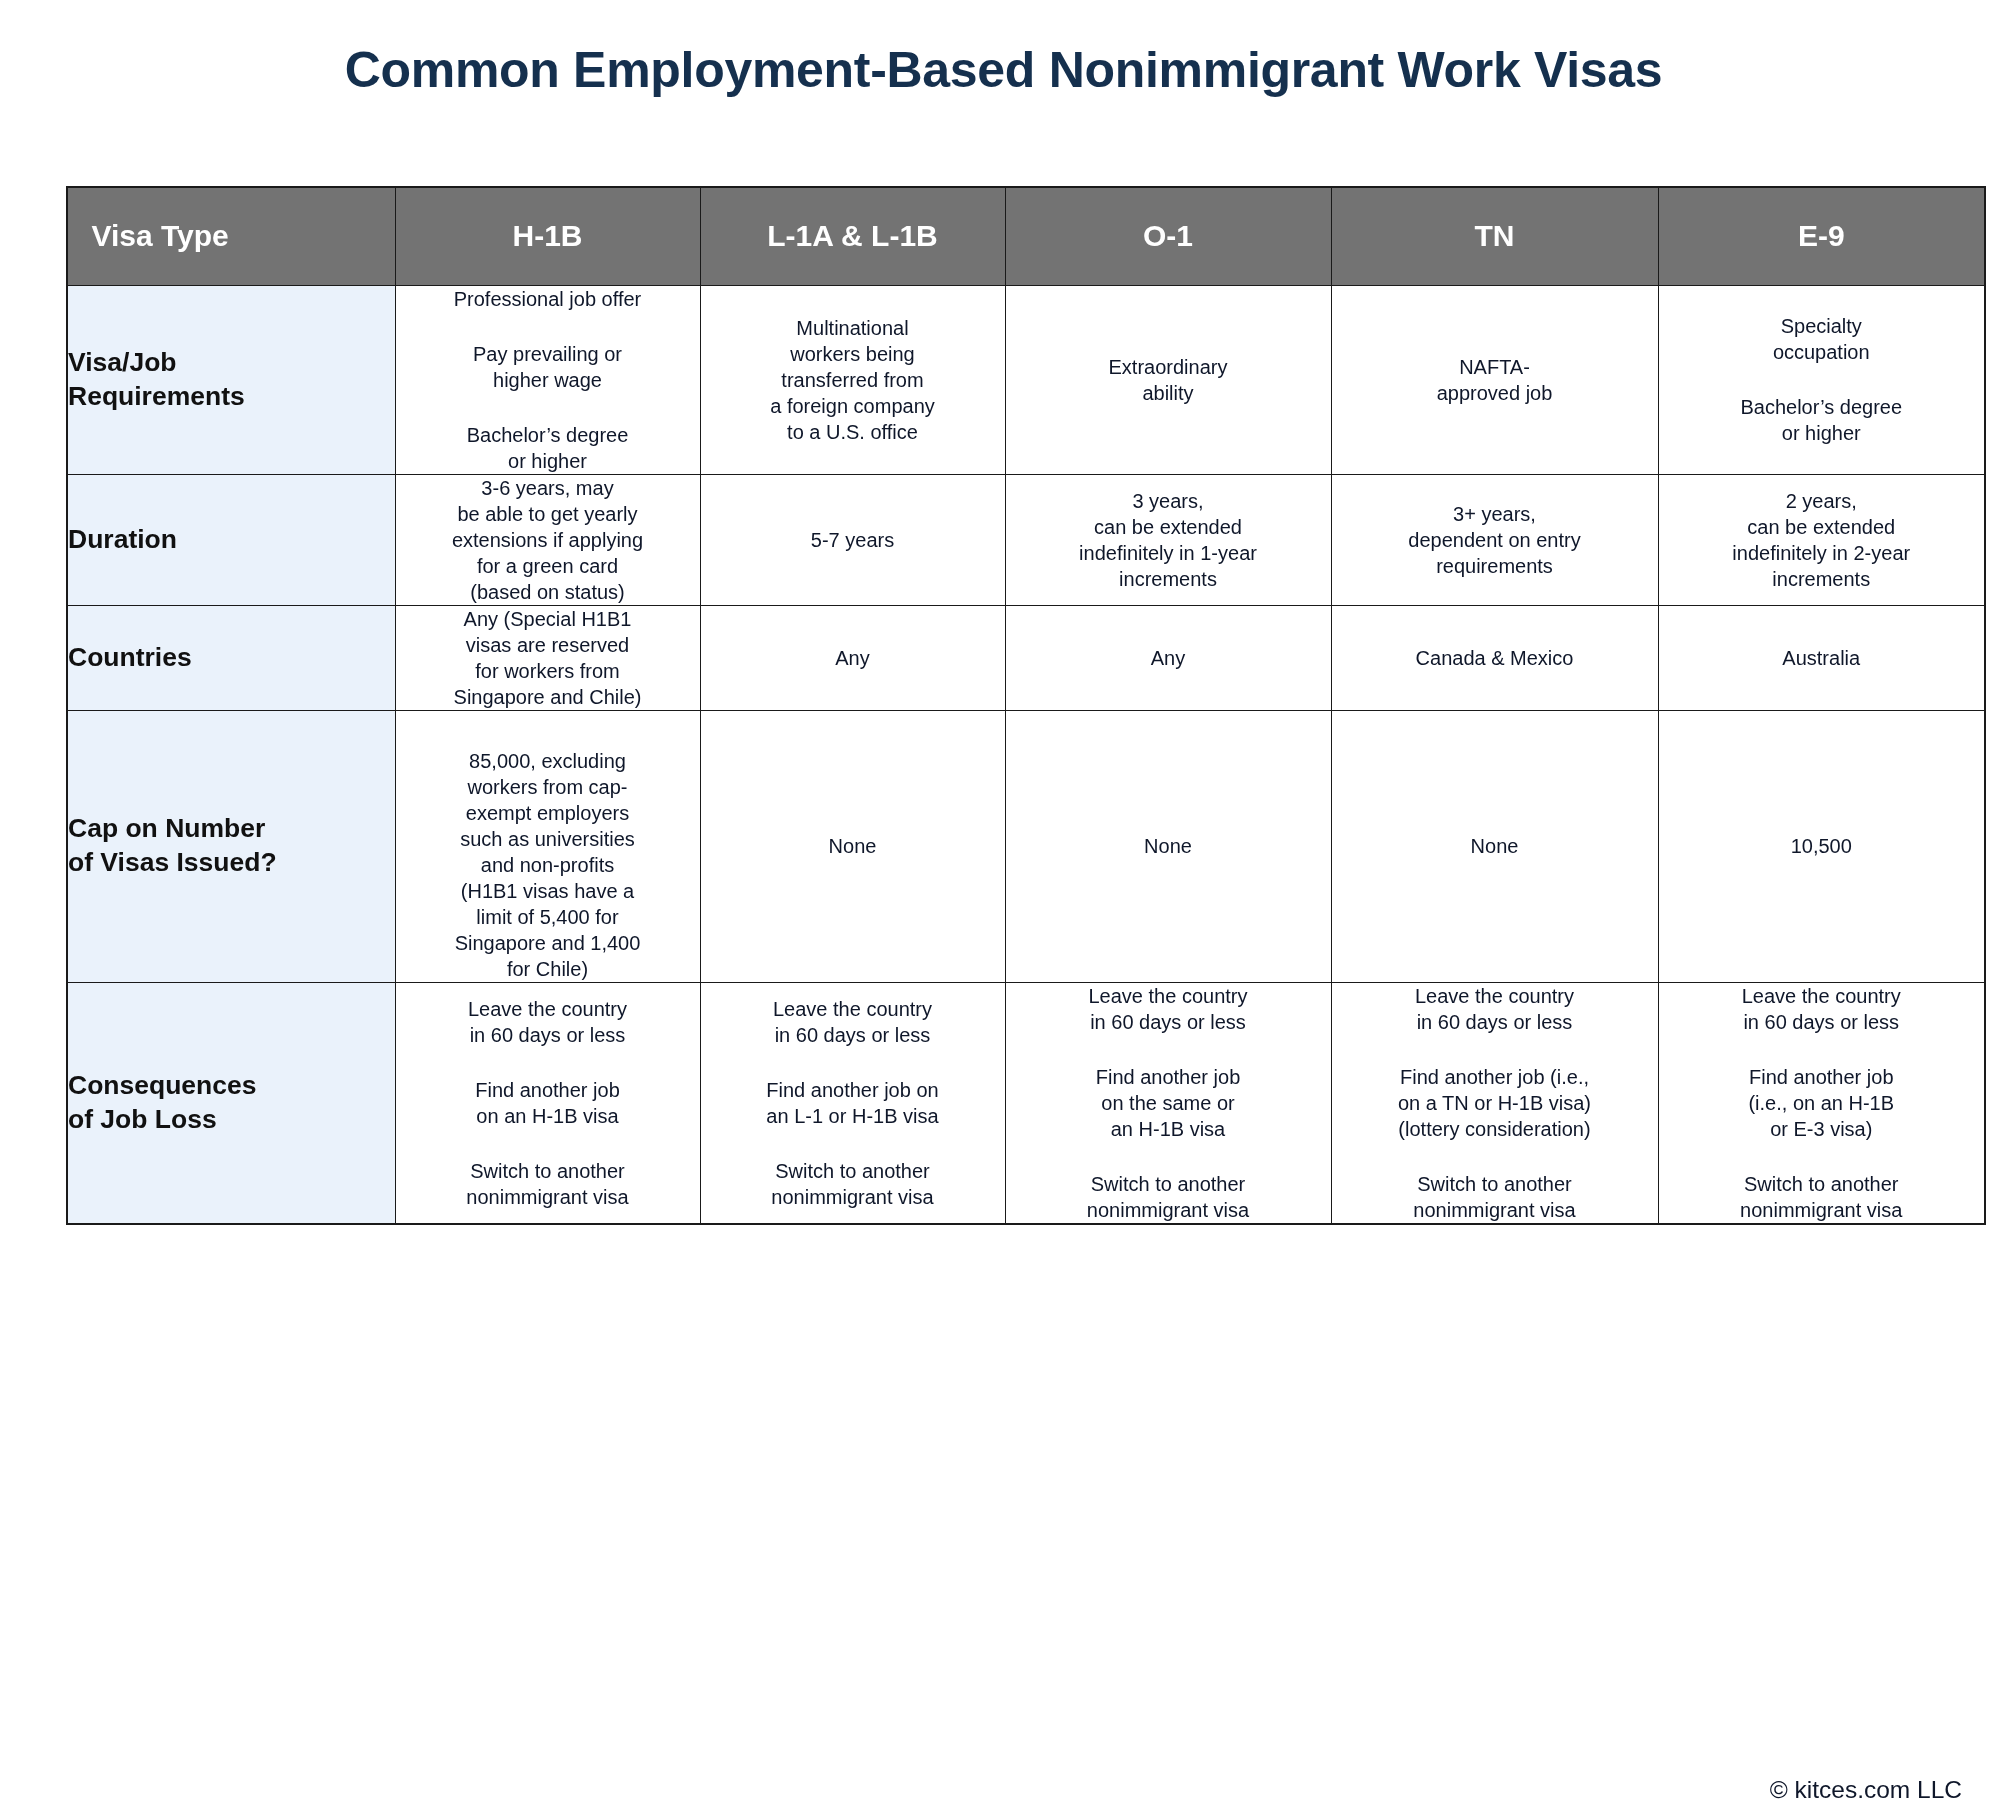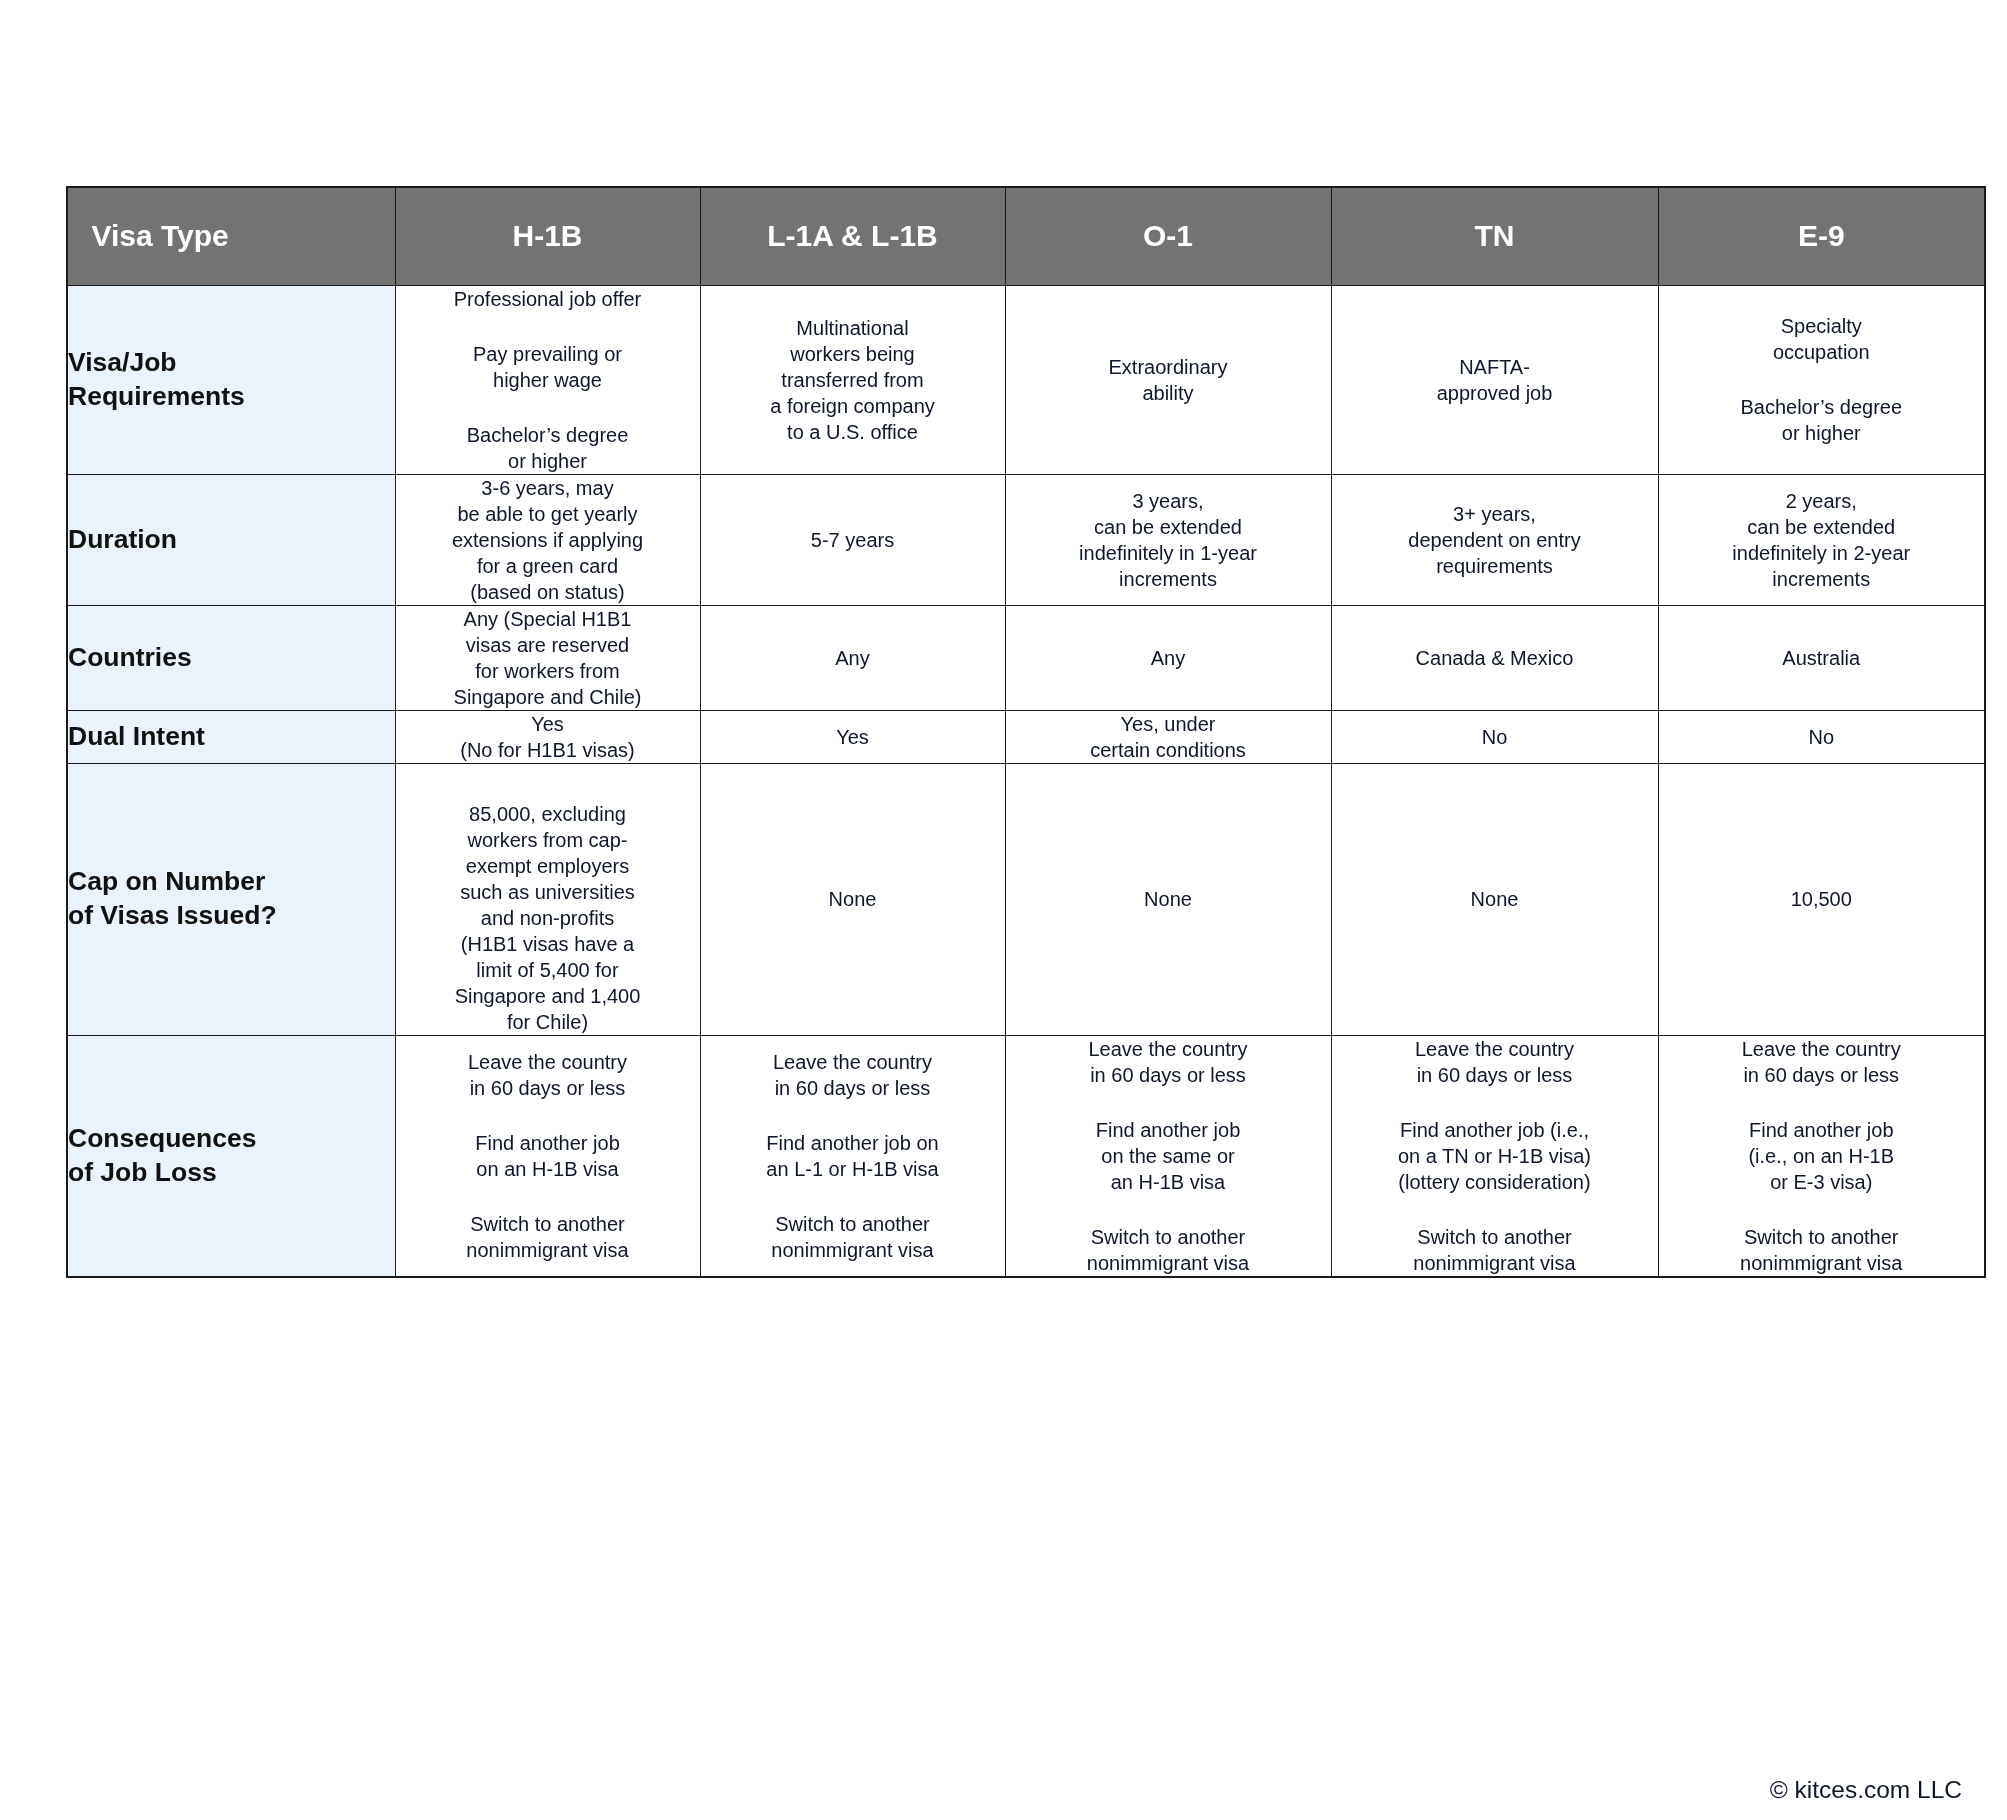--- a/index.html
+++ b/index.html
@@ -107,20 +107,21 @@
     top: 1776px;
     font-size: 24.5px;
     color: #0f172a;
   }
 </style>
 </head>
 <body>
 
 <div class="page">
 
+  <div class="title">Common Employment-Based Nonimmigrant Work Visas</div>
 
   <div class="table-wrap">
     <table class="visa-table">
       <colgroup>
         <col class="c0">
           <col class="c1">
           <col class="c2">
           <col class="c3">
           <col class="c4">
           <col class="c5">
@@ -213,40 +214,20 @@
               <div class="blk" style="white-space: pre-line;">Any</div>
             </td>
             <td class="cell">
               <div class="blk" style="white-space: pre-line;">Canada &amp; Mexico</div>
             </td>
             <td class="cell">
               <div class="blk" style="white-space: pre-line;">Australia</div>
             </td>
           </tr>
           <tr>
-            <td class="rowlabel" style="white-space: pre-line;">Dual Intent</td>
-            <td class="cell">
-              <div class="blk" style="white-space: pre-line;">Yes
-(No for H1B1 visas)</div>
-            </td>
-            <td class="cell">
-              <div class="blk" style="white-space: pre-line;">Yes</div>
-            </td>
-            <td class="cell">
-              <div class="blk" style="white-space: pre-line;">Yes, under
-certain conditions</div>
-            </td>
-            <td class="cell">
-              <div class="blk" style="white-space: pre-line;">No</div>
-            </td>
-            <td class="cell">
-              <div class="blk" style="white-space: pre-line;">No</div>
-            </td>
-          </tr>
-          <tr>
             <td class="rowlabel" style="white-space: pre-line;">Cap on Number
 of Visas Issued?</td>
             <td class="cell">
               <div class="blk" style="white-space: pre-line; margin-top: 37px;">85,000, excluding
 workers from cap-
 exempt employers
 such as universities
 and non-profits
 (H1B1 visas have a
 limit of 5,400 for

